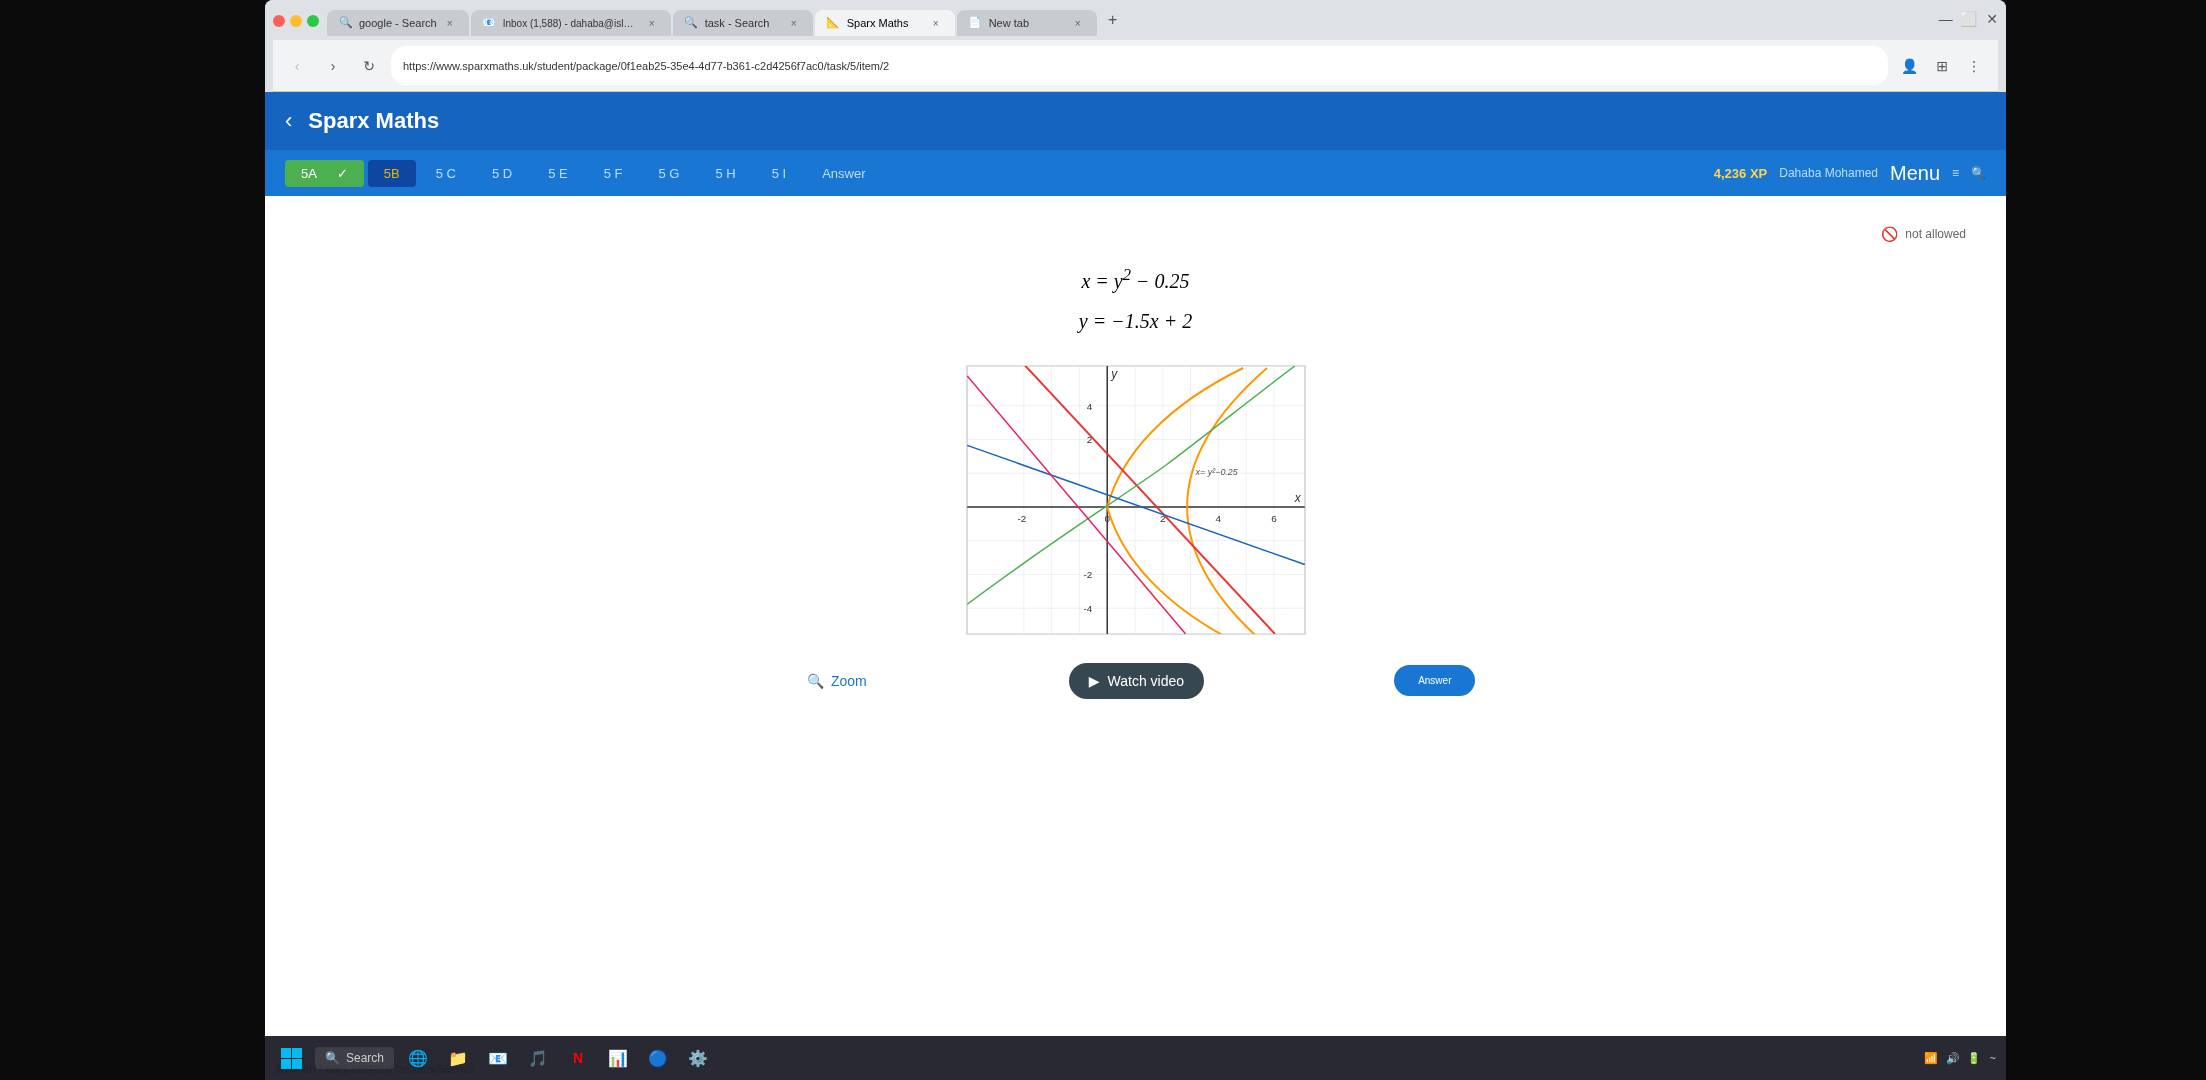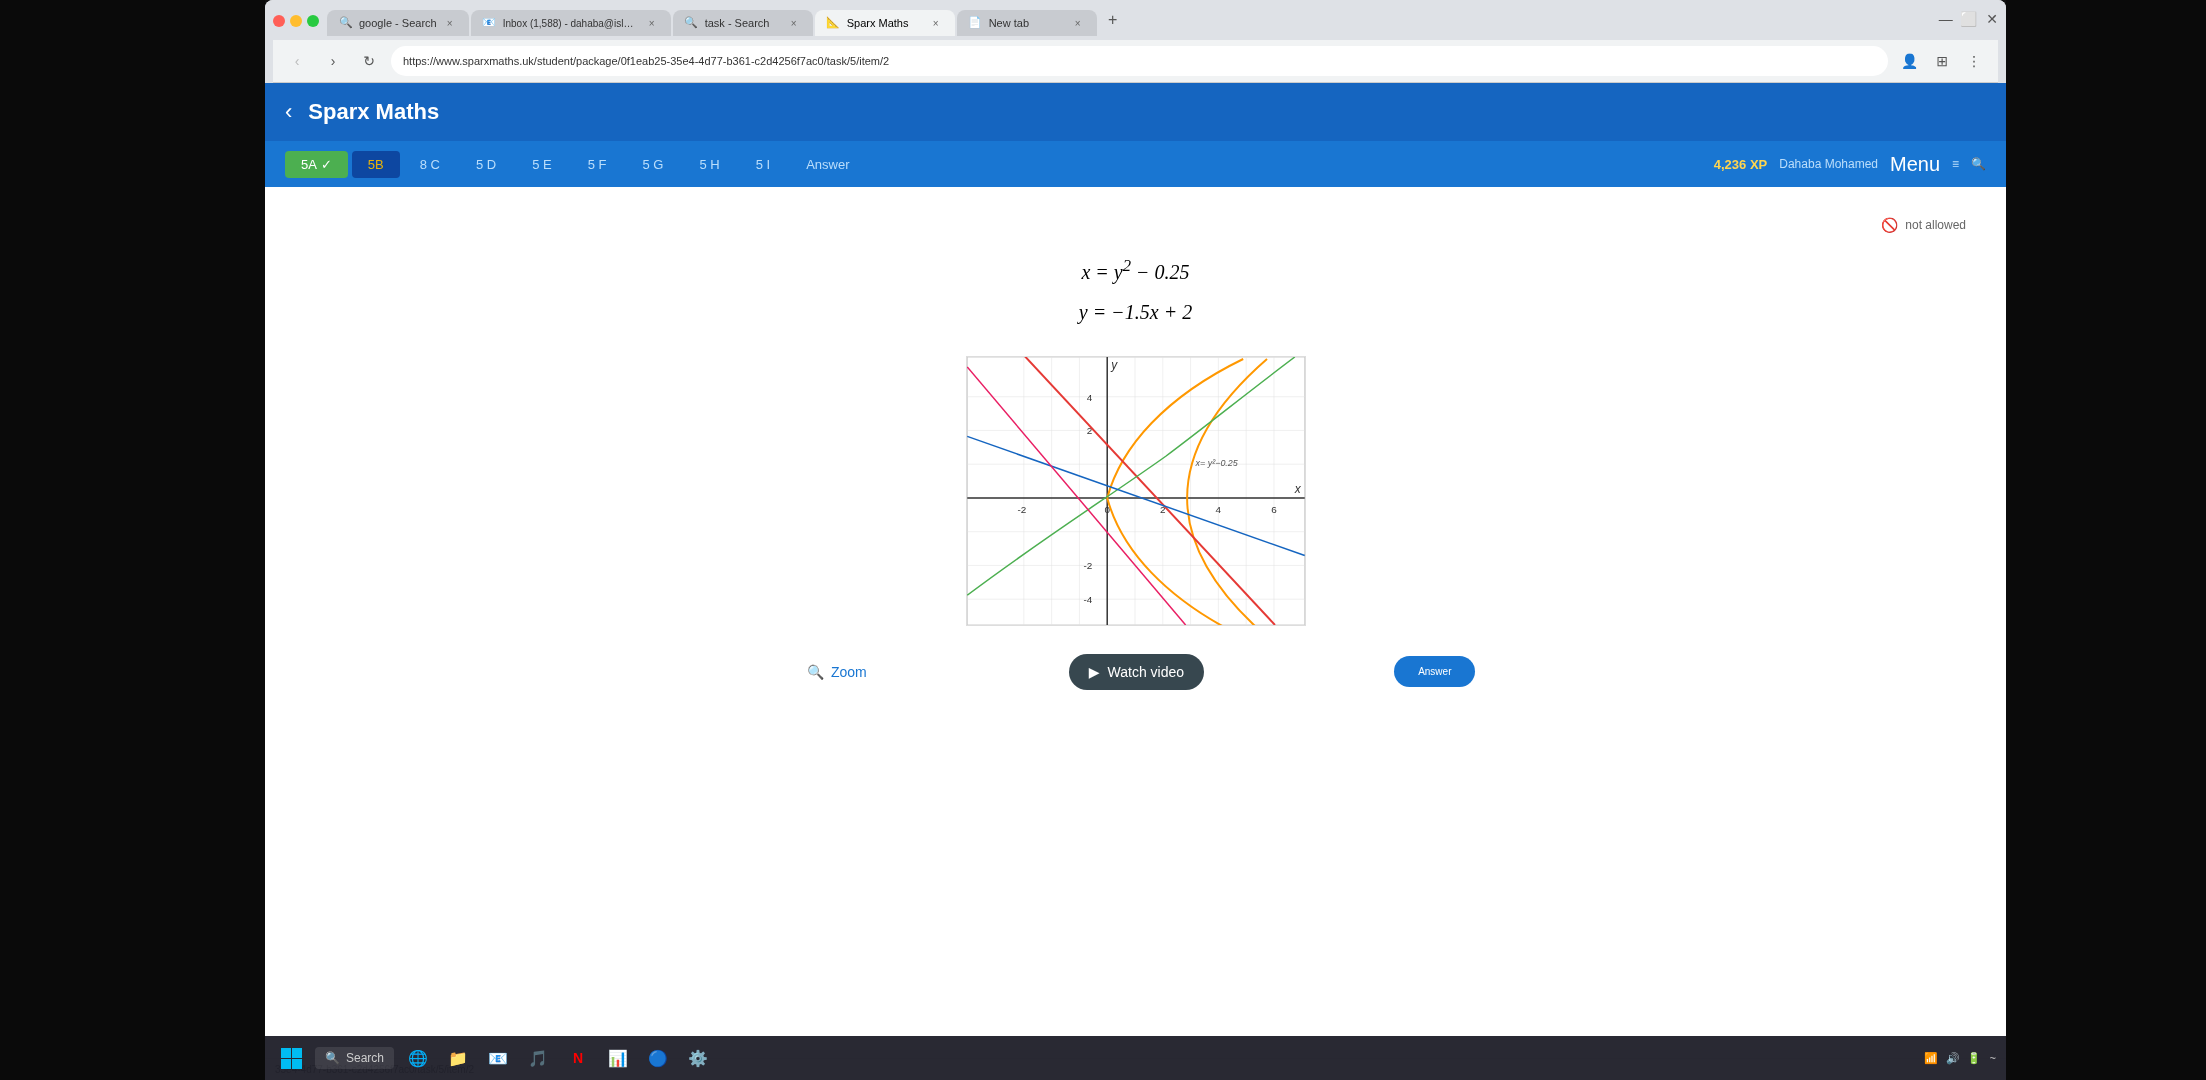--- a/index.html
+++ b/index.html
@@ -124,21 +124,21 @@
       display: flex; align-items: center; justify-content: center;
       font-size: 14px;
       color: #555;
       cursor: pointer;
       background: none;
       border: none;
     }
     .nav-btn.disabled { color: #bbb; cursor: default; }
     .address-input {
       flex: 1;
-      height: 30px;
+      height: 39px;
       border-radius: 15px;
       border: none;
       background: #fff;
       padding: 0 12px;
       font-size: 11px;
       color: #333;
       outline: none;
     }
     .browser-actions {
       display: flex;
@@ -199,21 +199,21 @@
       color: #bbdefb;
       font-size: 13px;
       cursor: pointer;
       font-weight: 500;
     }
     .nav-tab.completed {
       background: #4caf50;
       color: white;
       display: flex;
       align-items: center;
-      gap: 4px;
+      gap: 20px;
     }
     .nav-tab.active {
       background: #0d47a1;
       color: #eab308;
     }
     .nav-spacer { flex: 1; }
     .user-info {
       color: #bbdefb;
       font-size: 12px;
       display: flex;
@@ -468,21 +468,21 @@
 
     <div class="nav-tabs">
       <div class="nav-tab completed">
         <span>5A</span>
         <span>✓</span>
       </div>
       <div class="nav-tab active">
         <span>5B</span>
       </div>
       <div class="nav-tab">
-        <span>8 C</span>
+        <span>5 C</span>
       </div>
       <div class="nav-tab">
         <span>5 D</span>
       </div>
       <div class="nav-tab">
         <span>5 E</span>
       </div>
       <div class="nav-tab">
         <span>5 F</span>
       </div>

